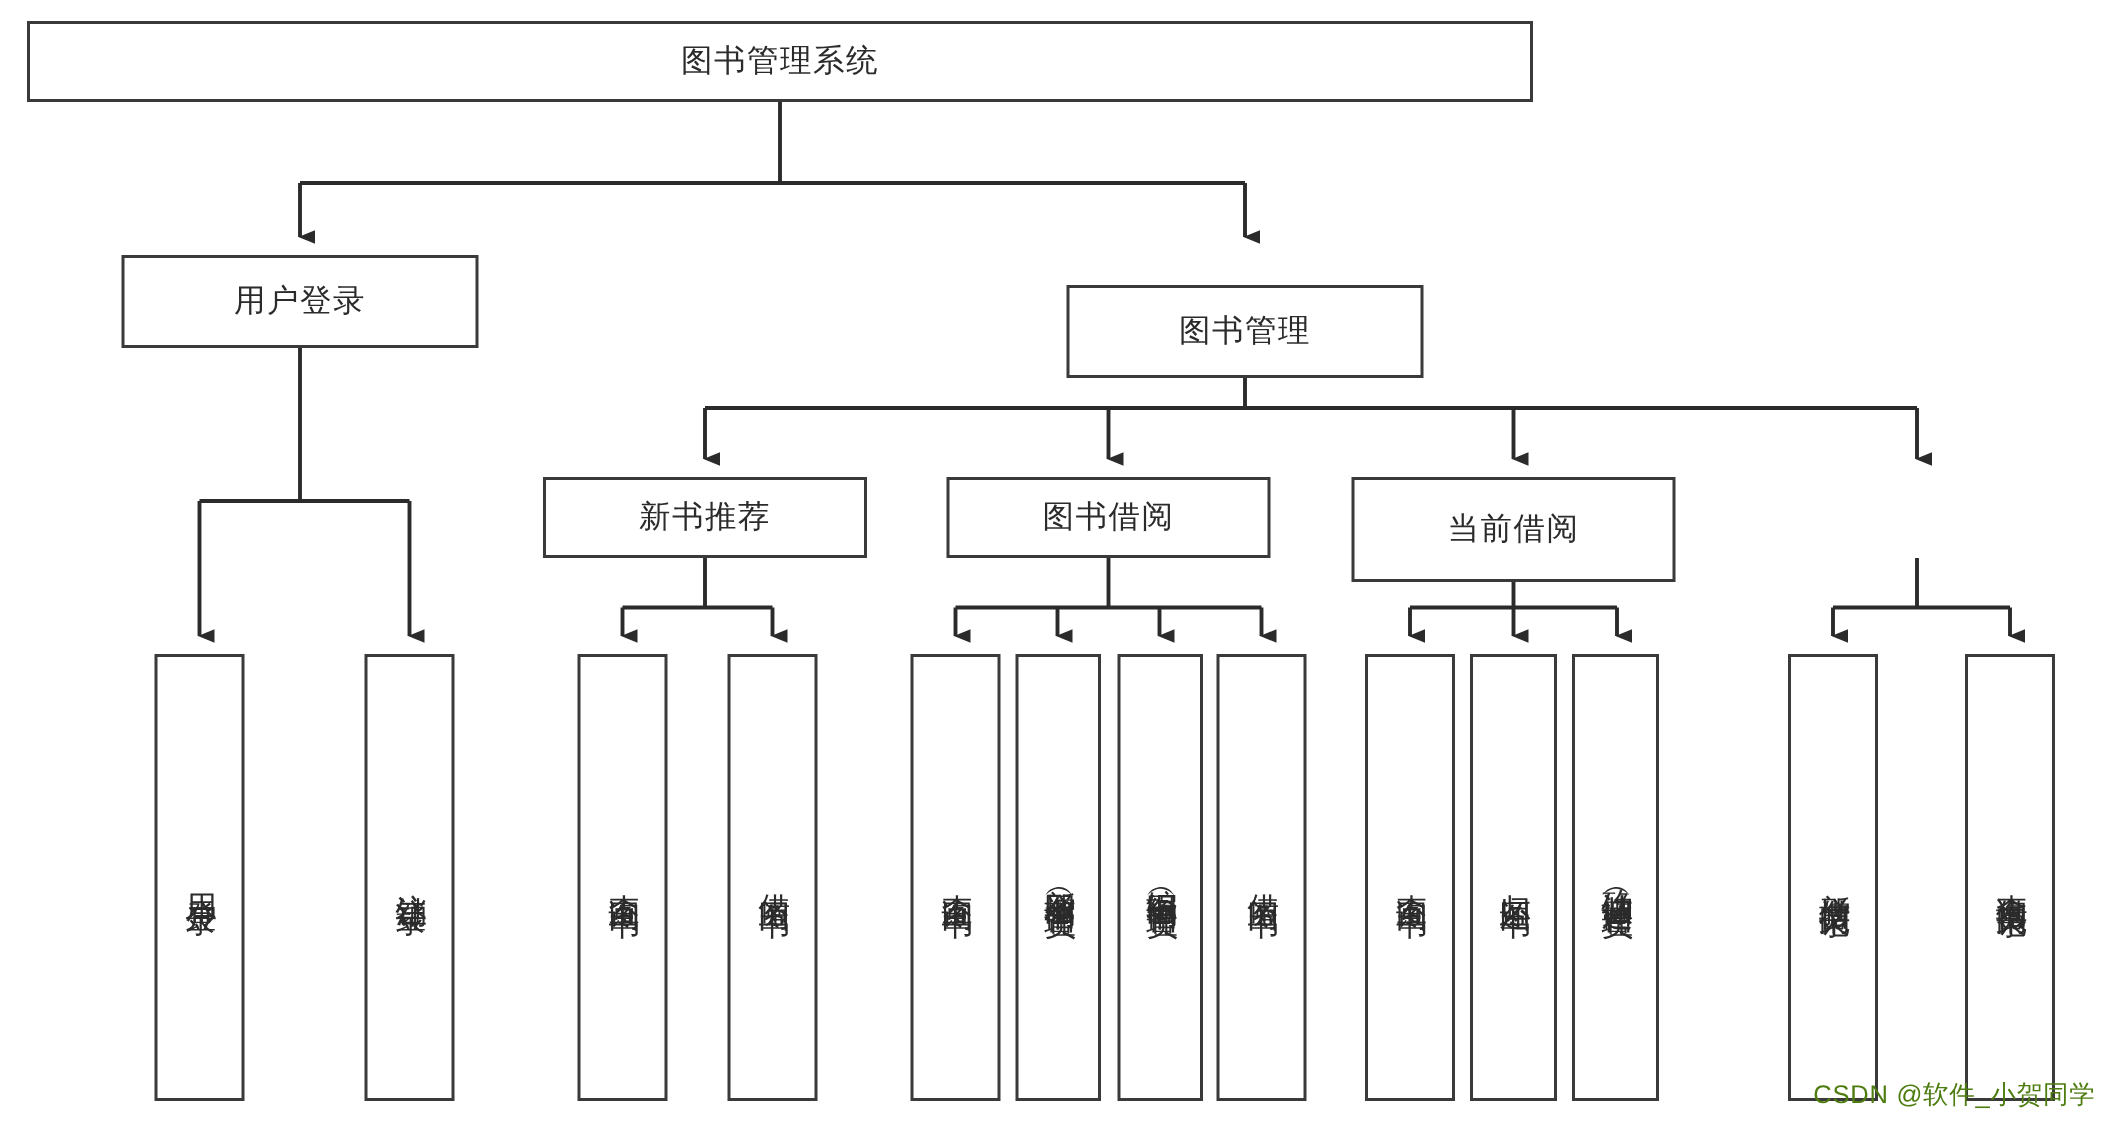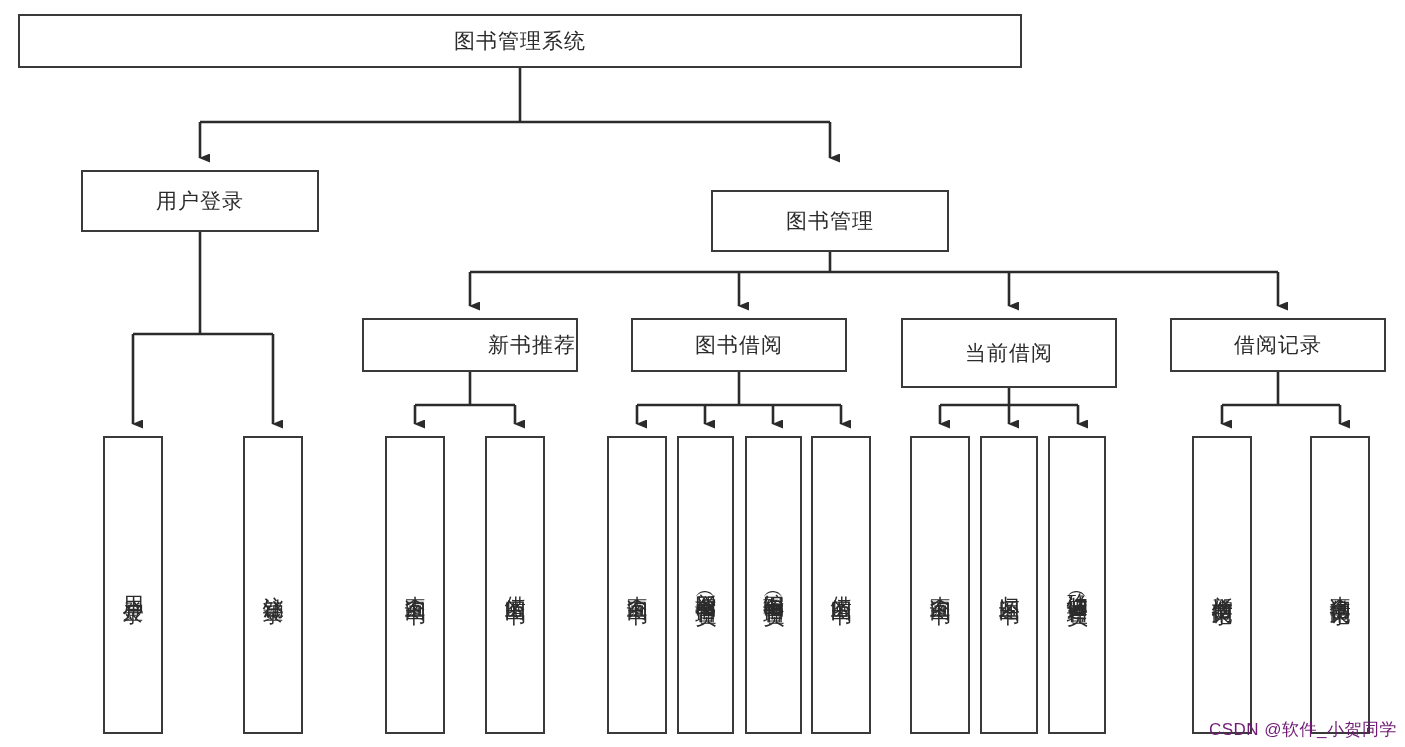--- a/index.html
+++ b/index.html
@@ -56,21 +56,21 @@
   }
   .node-label {
     display: block;
     white-space: pre-line;
   }
   #watermark {
     position: absolute;
     right: 8px;
     bottom: 6px;
     font-size: 17px;
-    color: #701a75;
+    color: #4d7c0f;
     letter-spacing: 0.5px;
     user-select: none;
     pointer-events: none;
   }
 </style>
 </head>
 <body>
 
 <div id="canvas">
 
@@ -128,31 +128,28 @@
     <span class="node-label">图书管理系统</span>
   </div>
 
   <div class="node horiz" style="left:81px; top:170px; width:238px; height:62px;">
     <span class="node-label">用户登录</span>
   </div>
   <div class="node horiz" style="left:711px; top:170px; width:238px; height:62px;margin-top:20px;">
     <span class="node-label">图书管理</span>
   </div>
 
-  <div class="node horiz" style="left:362px; top:318px; width:216px; height:54px;justify-content:flex-end;">
+  <div class="node horiz" style="left:362px; top:318px; width:216px; height:54px;">
     <span class="node-label">新书推荐</span>
   </div>
   <div class="node horiz" style="left:631px; top:318px; width:216px; height:54px;text-align:right;">
     <span class="node-label">图书借阅</span>
   </div>
   <div class="node horiz" style="left:901px; top:318px; width:216px; height:70px;">
     <span class="node-label">当前借阅</span>
-  </div>
-  <div class="node horiz" style="left:1170px; top:318px; width:216px; height:54px;">
-    <span class="node-label">借阅记录</span>
   </div>
 
   <div class="node vert" style="left:103px; top:436px; width:60px; height:298px;">
     <span class="node-label">用户登录</span>
   </div>
   <div class="node vert" style="left:243px; top:436px; width:60px; height:298px;">
     <span class="node-label">注销登录</span>
   </div>
 
   <div class="node vert" style="left:385px; top:436px; width:60px; height:298px;">

